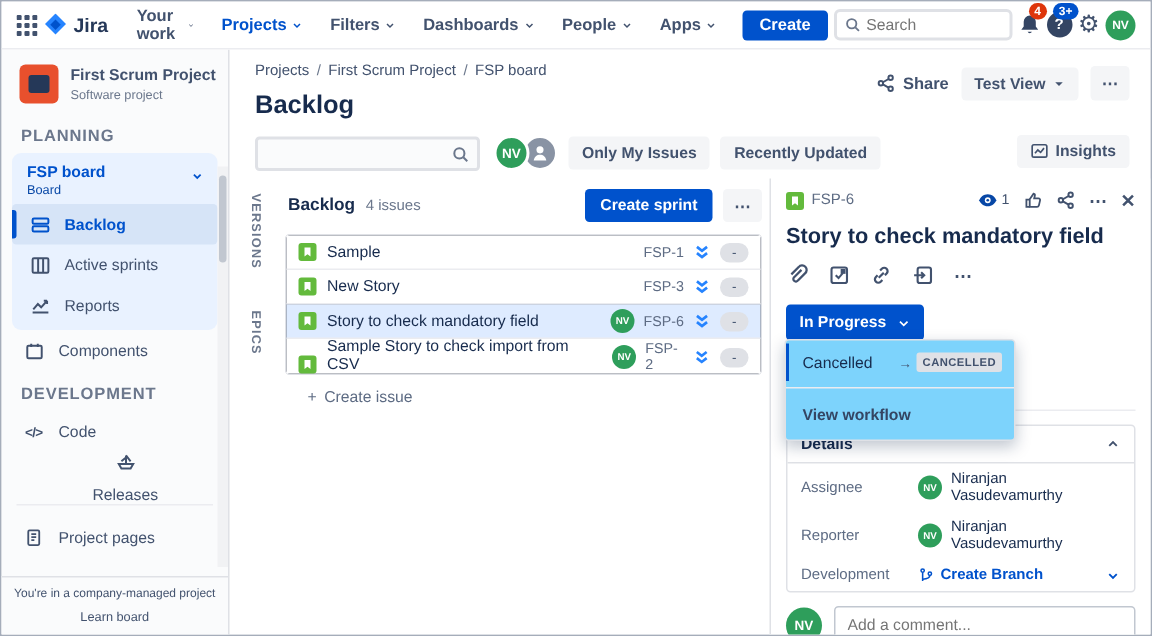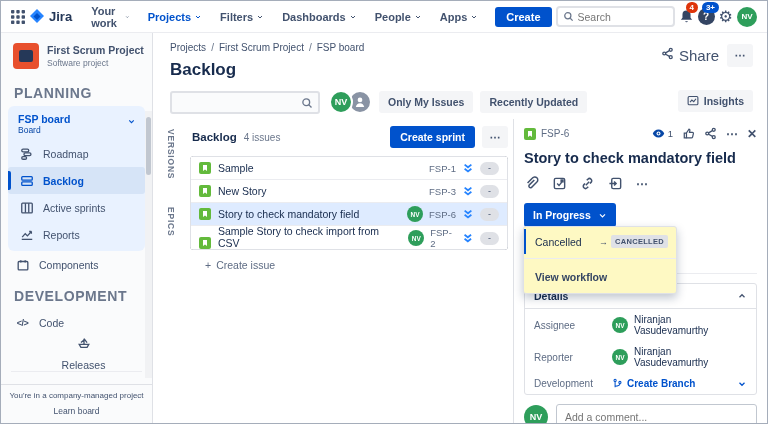--- a/index.html
+++ b/index.html
@@ -42,21 +42,21 @@
 
   
   .sidebar { position:absolute; top:32px; left:0; width:152px; bottom:0; background:#FAFBFC;
     border-right:1px solid #DFE1E6; z-index:20; }
   .proj { display:flex; gap:8px; padding:10px 8px 6px 12px; align-items:center; }
   .proj-avatar { width:26px; height:26px; border-radius:4px; background:#E8502D; position:relative; flex:none; }
   .proj-avatar::after { content:""; position:absolute; left:6px; top:7px; width:14px; height:12px;
     background:#253858; border-radius:2px; }
   .proj-name { font-size:10.5px; font-weight:bold; color:#42526E; line-height:1.25; }
   .proj-type { font-size:8.5px; color:#6B778C; }
-  .side-label { font-size:14px; font-weight:bold; color:#6B778C; letter-spacing:0.6px;
+  .side-label { font-size:11px; font-weight:bold; color:#6B778C; letter-spacing:0.6px;
     padding:10px 0 5px 13px; }
   .board-block { margin:0 7px; background:#E9F2FF; border-radius:6px; padding:7px 0 3px; }
   .board-head { position:relative; padding:0 8px 5px 10px; cursor:pointer; }
   .board-name { font-size:10.5px; font-weight:bold; color:#0052CC; }
   .board-sub { font-size:8.5px; color:#0747A6; }
   .board-chevron { position:absolute; right:9px; top:4px; }
   .side-item { height:27px; display:flex; align-items:center; gap:9px; padding-left:11px;
     font-size:10.5px; color:#42526E; cursor:pointer; position:relative; border-radius:3px; }
   .board-block .side-item { margin:0 0; }
   .side-item.active { background:#D6E4F7; color:#0052CC; font-weight:bold; }
@@ -74,21 +74,21 @@
   .code-glyph { font-size:9px; font-weight:bold; color:#42526E; letter-spacing:-0.5px; }
 
   
   .main { position:absolute; left:152px; top:32px; right:0; bottom:0; background:#fff; }
   .main-header { padding:9px 14px 0 17px; position:relative; }
   .breadcrumb { display:flex; align-items:center; gap:5px; font-size:10px; color:#42526E; }
   .breadcrumb .crumb { cursor:pointer; }
   .breadcrumb .sep { color:#6B778C; }
   .page-title { font-size:17px; font-weight:bold; color:#172B4D; margin-top:7px; }
   .header-actions { position:absolute; top:11px; right:14px; display:flex; align-items:center; gap:8px; }
-  .share-btn { display:flex; align-items:flex-start; gap:5px; font-size:15px; font-weight:normal;
+  .share-btn { display:flex; align-items:flex-end; gap:5px; font-size:11px; font-weight:bold;
     color:#42526E; cursor:pointer; }
   .gray-btn { background:#F4F5F7; border:none; border-radius:3px; padding:5px 9px; font-size:10.5px;
     font-weight:bold; color:#42526E; font-family:"Liberation Sans",sans-serif; cursor:pointer;
     display:flex; align-items:center; gap:5px; }
   .more-btn { background:#F4F5F7; border:none; border-radius:3px; width:26px; height:23px;
     font-size:11px; font-weight:bold; color:#42526E; cursor:pointer; }
   .toolbar { margin-top:9px; display:flex; align-items:center; gap:7px; position:relative; height:26px; }
   .board-search { width:150px; height:23px; border:2px solid #DFE1E6; border-radius:3px; background:#FAFBFC;
     position:relative; }
   .board-search input { border:none; outline:none; background:transparent; width:120px; height:100%;
@@ -134,21 +134,21 @@
   .d-actions .txt { font-size:12px; font-weight:bold; cursor:pointer; line-height:1; }
   .watch { display:flex; align-items:center; gap:3px; cursor:pointer; font-size:9.5px; color:#42526E; }
   .d-title { font-size:14.5px; font-weight:bold; color:#172B4D; margin:10px 0 9px; line-height:1.2; }
   .d-quick { display:flex; align-items:center; gap:13px; }
   .q-btn { background:none; border:none; padding:0; cursor:pointer; }
   .d-status-row { margin-top:12px; }
   .btn-status { background:#0052CC; color:#fff; border:none; border-radius:3px; padding:6px 9px;
     font-size:10.5px; font-weight:bold; font-family:"Liberation Sans",sans-serif;
     display:inline-flex; align-items:center; gap:7px; cursor:pointer; }
   .d-divider { position:absolute; left:10px; right:10px; top:154px; height:1px; background:#EBECF0; }
-  .status-dropdown { position:absolute; left:9px; top:107px; width:154px; background:#fef9c3;
+  .status-dropdown { position:absolute; left:9px; top:107px; width:154px; background:#7dd3fc;
     border:1px solid #DFE1E6; border-radius:3px; box-shadow:0 4px 10px rgba(9,30,66,0.25); z-index:10;text-align:right; }
   .dd-item { position:relative; display:flex; align-items:center; padding:8px 8px 8px 11px;
     font-size:10.5px; color:#172B4D; cursor:pointer; }
   .dd-item.focused::before { content:""; position:absolute; left:0; top:2px; bottom:2px; width:2px; background:#0052CC; }
   .dd-transition { margin-left:auto; display:flex; align-items:center; gap:3px; }
   .dd-arrow { font-size:9px; color:#42526E; }
   .dd-lozenge { background:#DFE1E6; border-radius:2px; font-size:7.5px; font-weight:bold;
     color:#42526E; padding:2px 4px; letter-spacing:0.3px; }
   .dd-sep { height:1px; background:#EBECF0; margin:2px 0; }
   .dd-item.plain { padding:10px 8px 10px 11px; font-weight:bold; color:#344563; }
@@ -267,32 +267,20 @@
   <div class="side-label">PLANNING</div>
 
   <div class="board-block">
     <div class="board-head">
       <div class="board-name">FSP board</div>
       <div class="board-sub">Board</div>
       <svg class="board-chevron" width="9" height="9" viewBox="0 0 16 16">
           <path d="M4 6l4 4 4-4" fill="none" stroke="#0052CC" stroke-width="2"></path>
         </svg>
     </div>
-    <div class="side-item">
-      <span class="sicon">
-        <svg width="14" height="14" viewBox="0 0 16 16">
-            <g fill="none" stroke="#42526E" stroke-width="1.5">
-              <rect x="2" y="2.5" width="8" height="3" rx="1.5"></rect>
-              <rect x="4.5" y="6.8" width="8" height="3" rx="1.5"></rect>
-              <rect x="2" y="11" width="5.5" height="3" rx="1.5"></rect>
-            </g>
-          </svg>
-      </span>
-      <span>Roadmap</span>
-    </div>
     <div class="side-item active">
       <span class="sicon">
         <svg width="14" height="14" viewBox="0 0 16 16">
             <g fill="none" stroke="#0052CC" stroke-width="1.5">
               <rect x="2" y="3" width="12" height="4" rx="1"></rect>
               <rect x="2" y="9" width="12" height="4" rx="1"></rect>
             </g>
           </svg>
       </span>
       <span>Backlog</span>
@@ -388,20 +376,26 @@
         <svg width="13" height="13" viewBox="0 0 16 16">
             <g fill="none" stroke="#42526E" stroke-width="1.6">
               <circle cx="12" cy="3.5" r="1.8"></circle>
               <circle cx="4" cy="8" r="1.8"></circle>
               <circle cx="12" cy="12.5" r="1.8"></circle>
               <path d="M5.7 7.2l4.6-2.7M5.7 8.9l4.6 2.7"></path>
             </g>
           </svg>
         <span>Share</span>
       </span>
+      <button class="gray-btn">
+        <span>Test View</span>
+        <svg width="8" height="8" viewBox="0 0 16 16">
+            <path d="M3 5.5l5 5 5-5" fill="#42526E"></path>
+          </svg>
+      </button>
       <button class="more-btn">⋯</button>
     </div>
     <div class="page-title">Backlog</div>
 
     <div class="toolbar">
       <div class="board-search">
         <input style="">
         <svg class="mag" width="12" height="12" viewBox="0 0 16 16">
             <circle cx="7" cy="7" r="4.5" fill="none" stroke="#6B778C" stroke-width="1.8"></circle>
             <path d="M10.5 10.5L14 14" stroke="#6B778C" stroke-width="1.8"></path>

